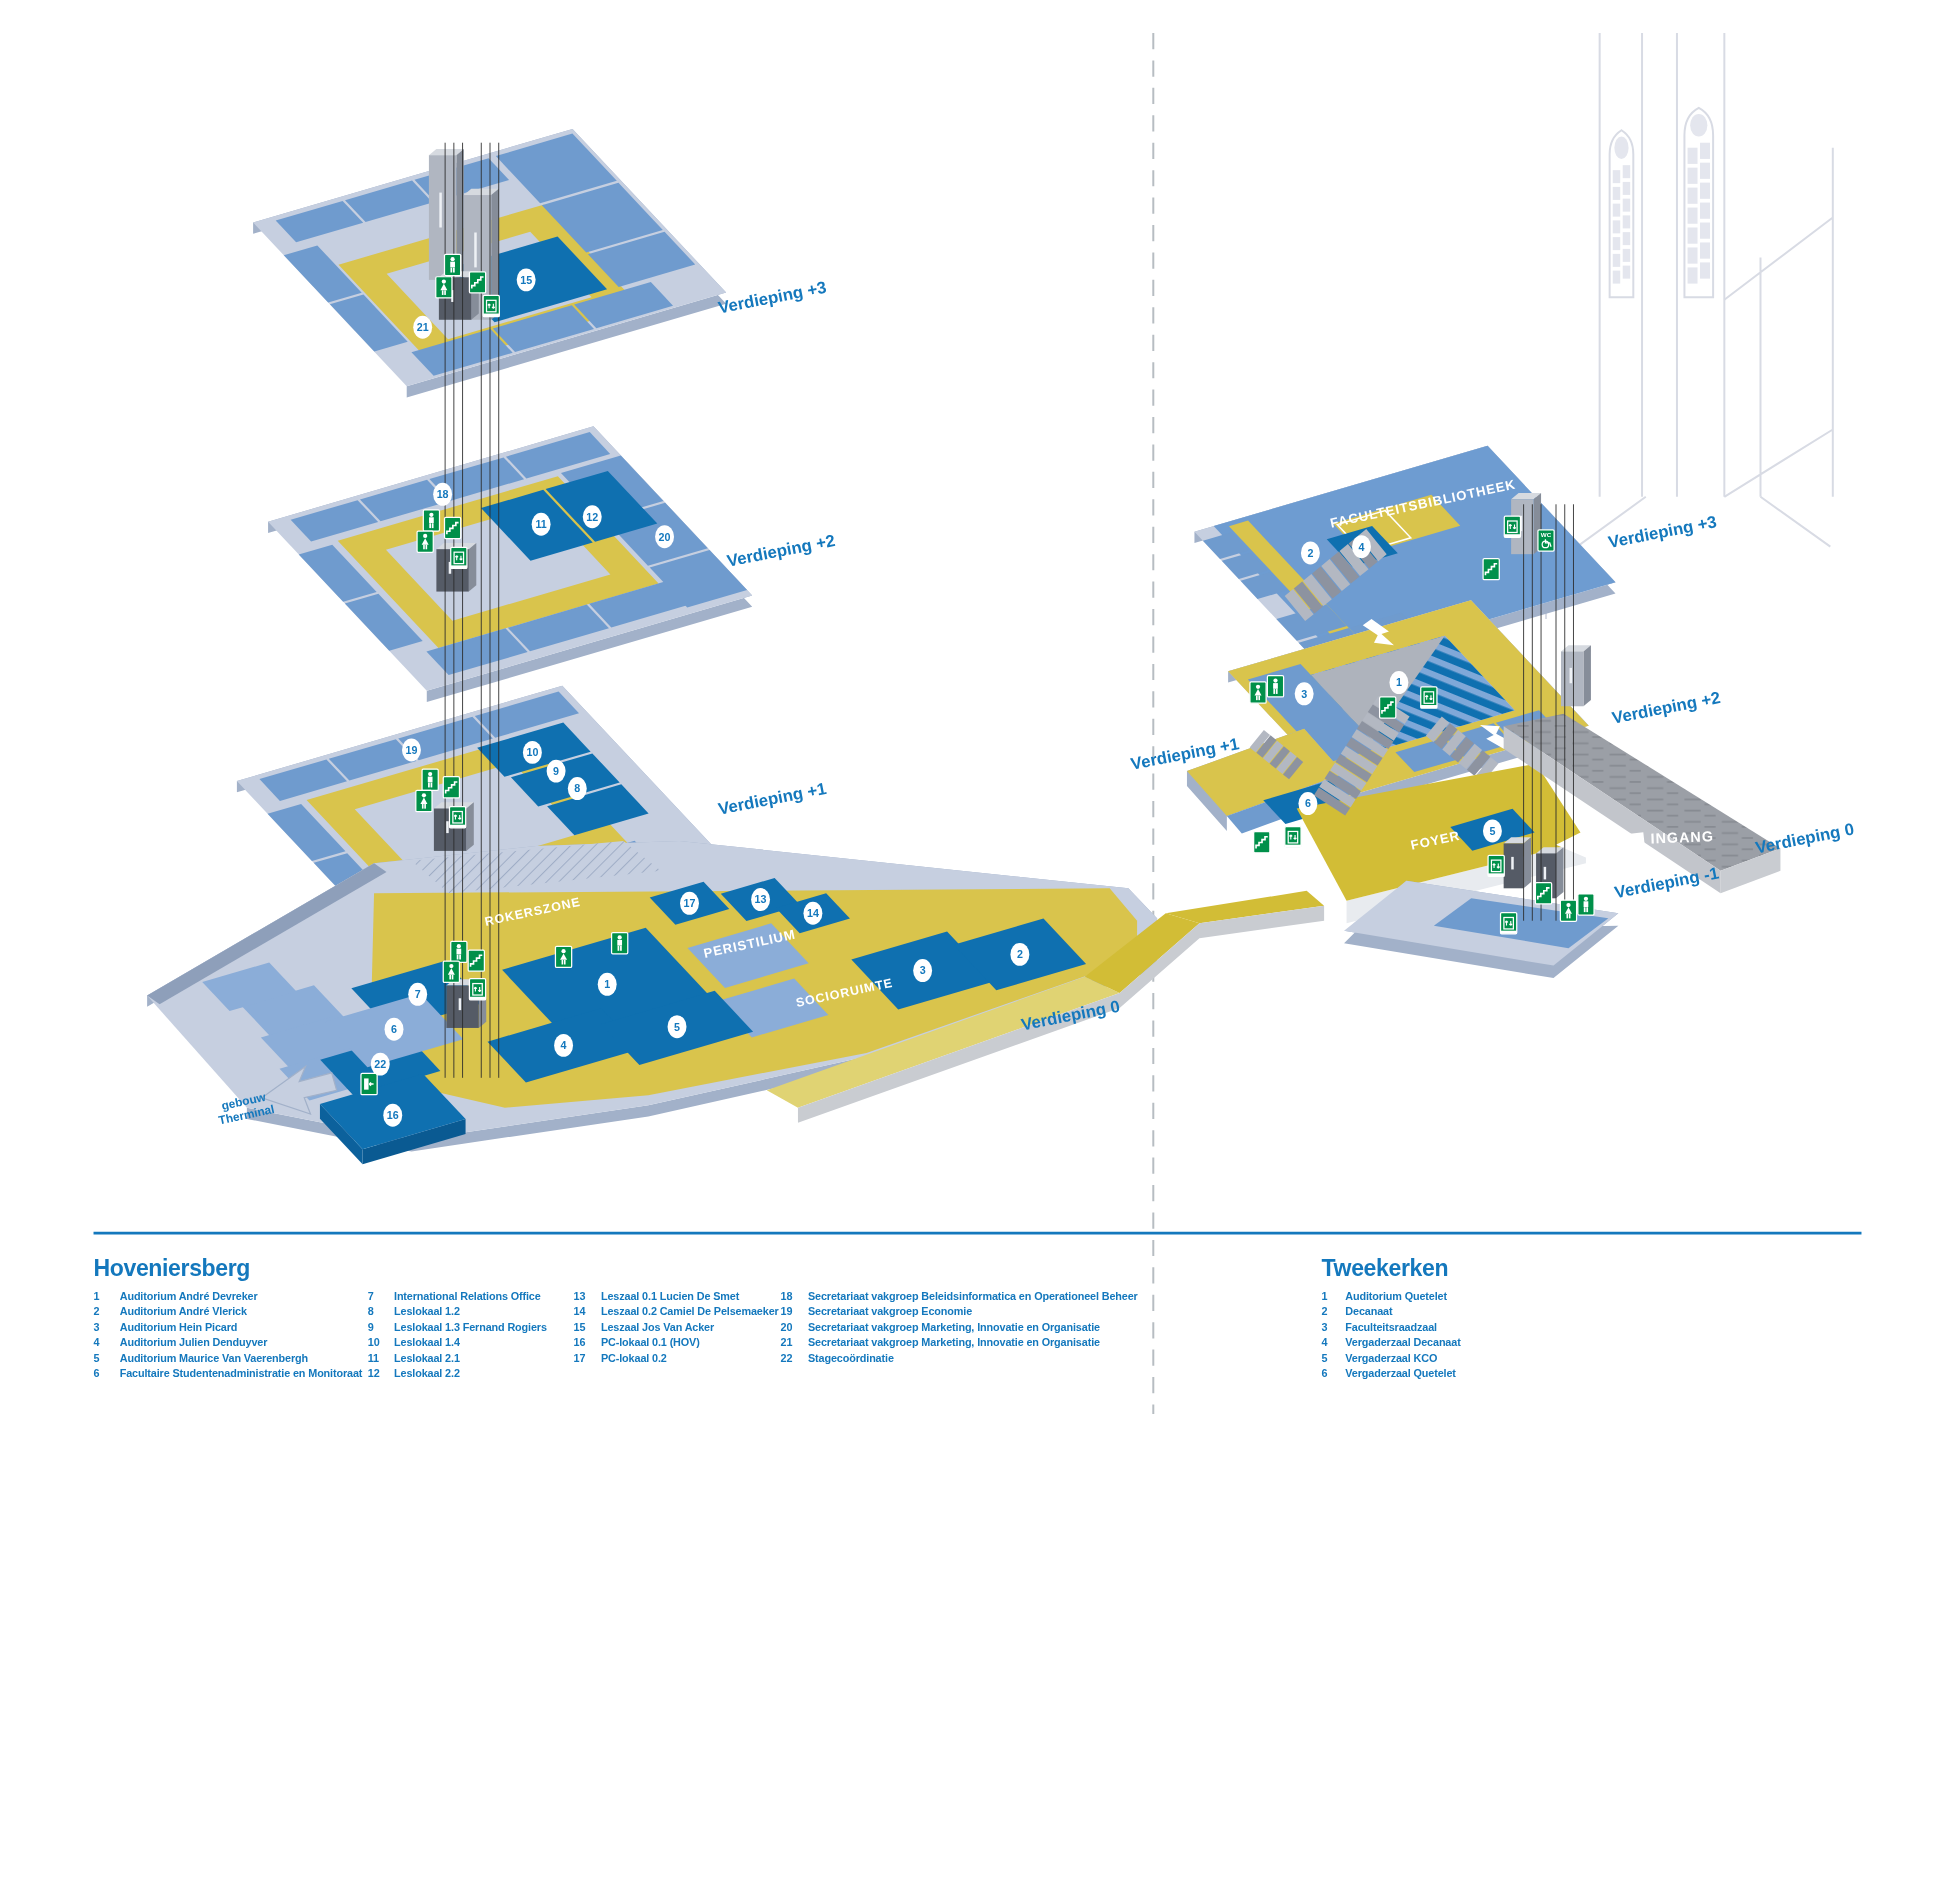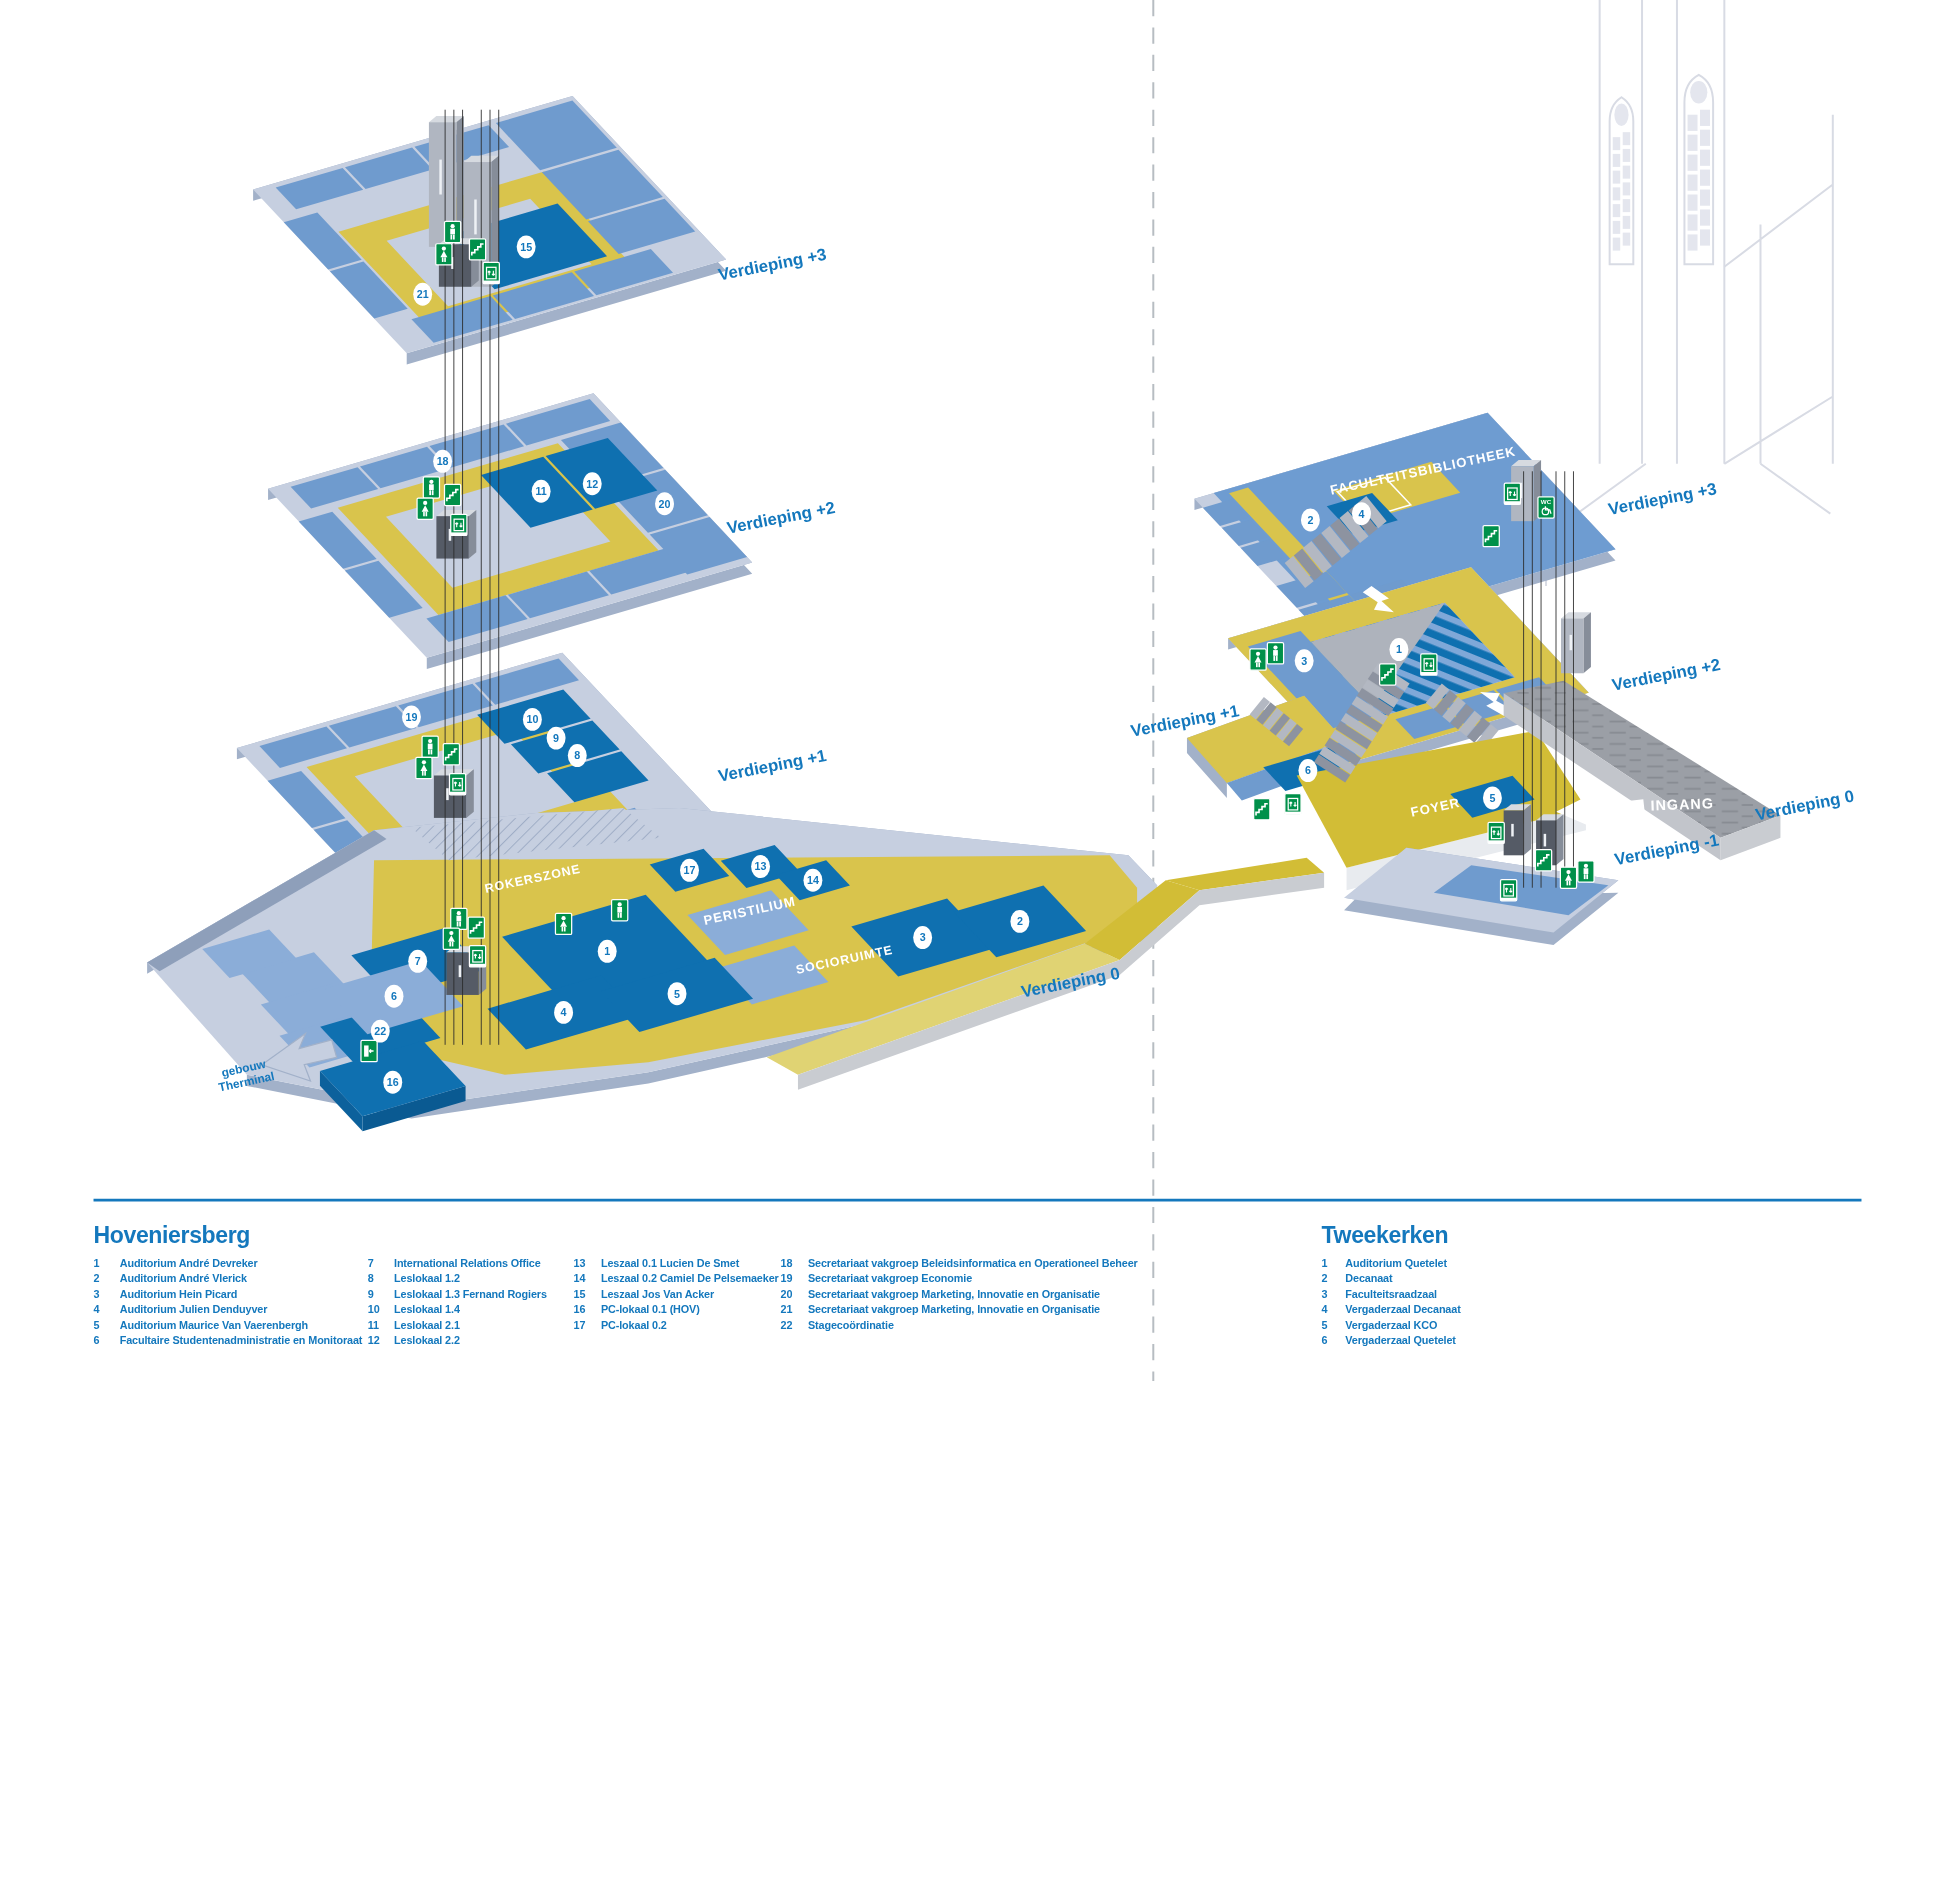--- a/index.html
+++ b/index.html
@@ -1,16 +1,16 @@
 <!DOCTYPE html>
 <html style="--accent: #1478bd;font-size:6.3px"><head>
 <meta charset="utf-8">
 <style>
   html,body{margin:0;padding:0;background:#ffffff;}
-  .stage{width:100vw;height:auto;position:relative;font-family:"Liberation Sans",sans-serif;}
+  .stage{width:100vw;height:auto;position:relative;font-family:"Liberation Sans",sans-serif;margin-top:33px;}
   svg{display:block;width:100%;height:auto;}
   text{font-family:"Liberation Sans",sans-serif;}
   .flabel{font-weight:700;fill:var(--accent);}
   .alabel{font-weight:700;fill:#ffffff;letter-spacing:.8px;}
   .blabel{font-weight:700;fill:var(--accent);}
   .legend-title{font-weight:700;fill:var(--accent);font-size:18.5px;letter-spacing:-0.3px;}
   .legend-item{font-weight:700;fill:var(--accent);font-size:8.7px;letter-spacing:-0.1px;}
   .marker-num{font-weight:700;fill:var(--accent);font-size:8.6px;text-anchor:middle;}
 </style>
 </head>

